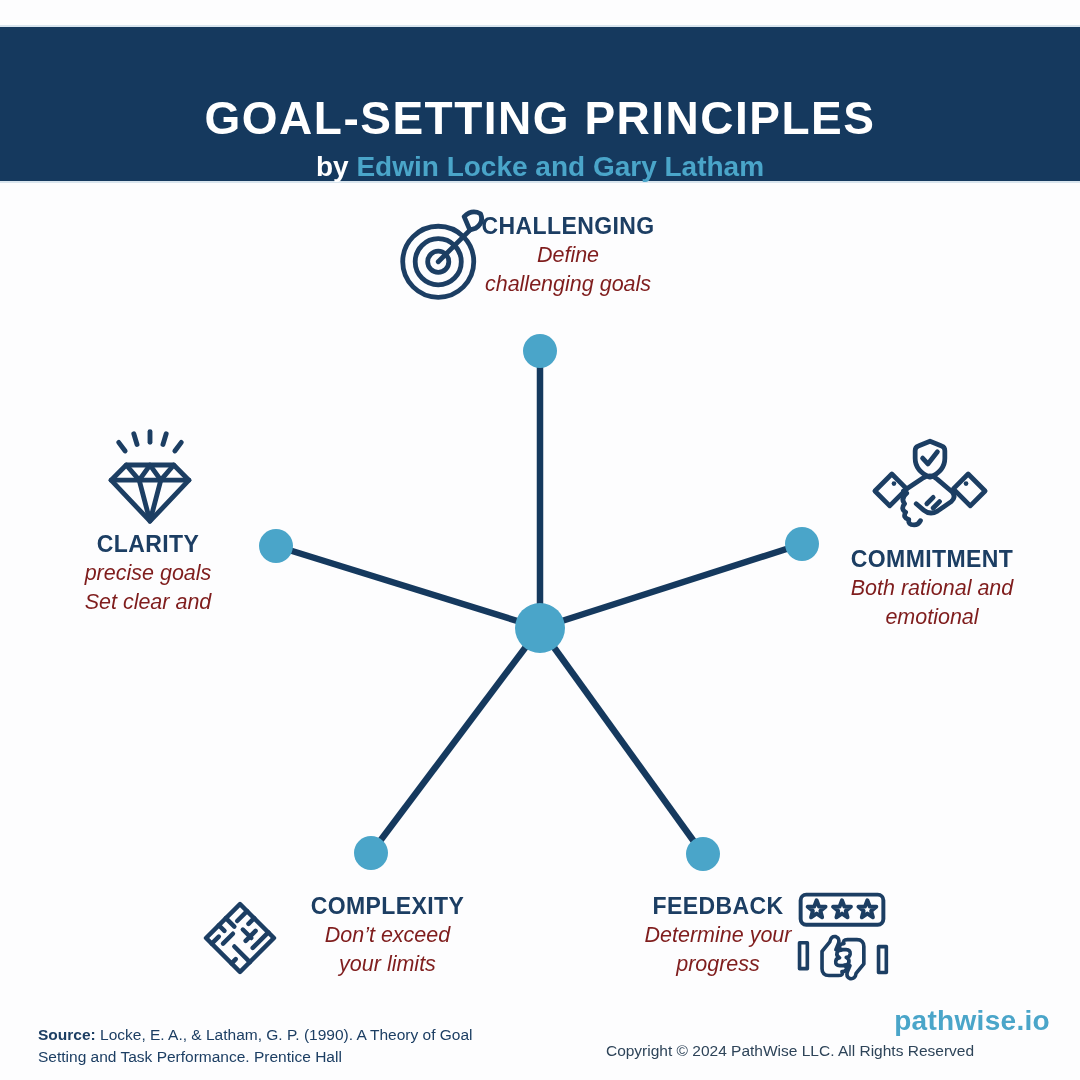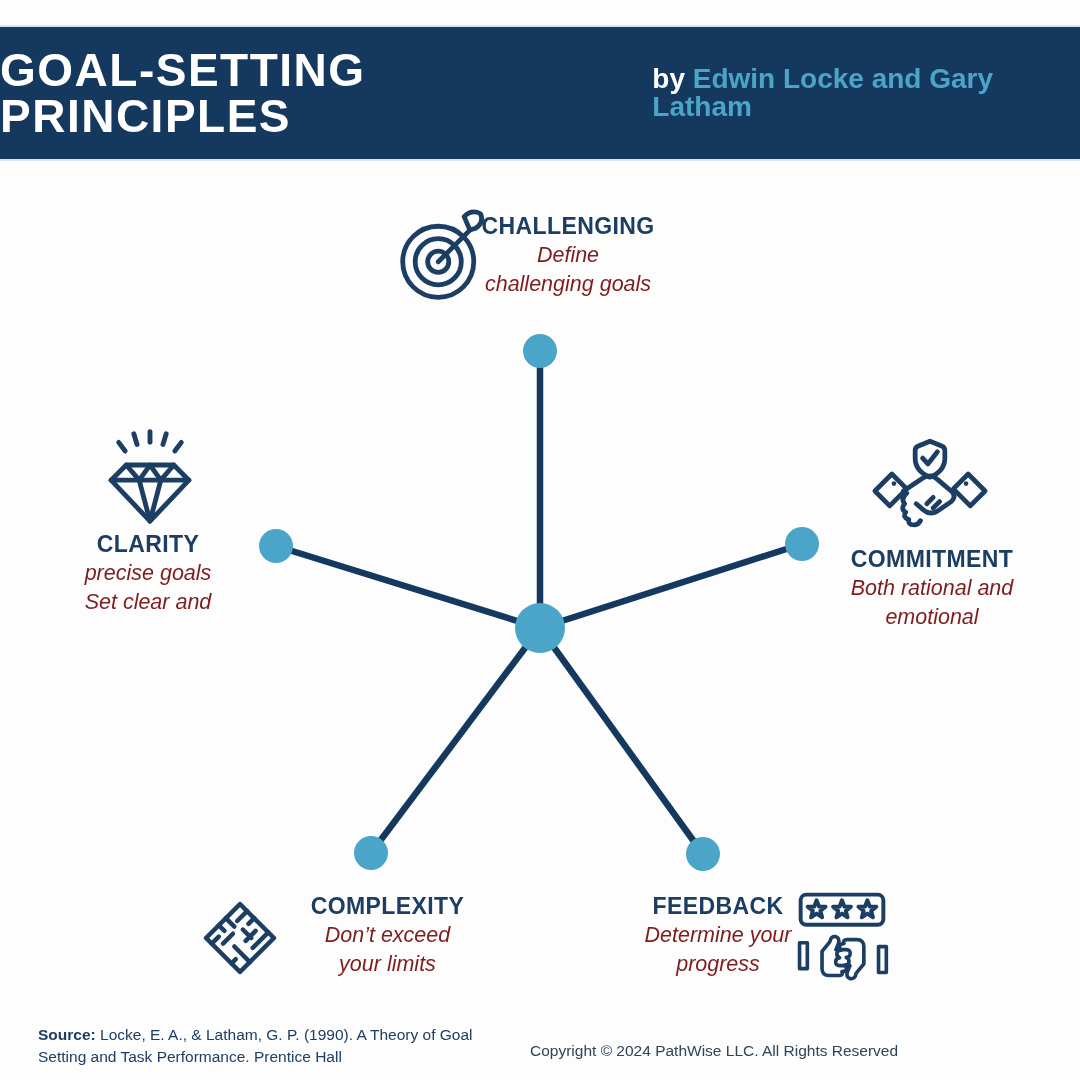--- a/index.html
+++ b/index.html
@@ -2,23 +2,23 @@
 <html><head>
 <meta charset="utf-8">
 <style>
   html,body{margin:0;padding:0;background:#fff;}
   .canvas{
     position:relative;width:1080px;height:1080px;overflow:hidden;
     background:#FDFDFE;font-family:"Liberation Sans",sans-serif;
   }
   
   .header{
-    position:absolute;top:25px;left:0;width:100%;height:136px;
+    position:absolute;top:25px;left:0;width:100%;height:158px;
     background:#15395E;border-top:2px solid #D9E5EE;border-bottom:2px solid #D9E5EE;
-    display:flex;flex-direction:row;align-items:center;justify-content:center;gap:12px;
+    display:flex;flex-direction:column;align-items:center;justify-content:flex-end;gap:12px;
     box-sizing:border-box;
   }
   .title{
     color:#FFFFFF;font-size:46px;font-weight:bold;letter-spacing:1.5px;line-height:1;
   }
   .subtitle{
     font-size:28px;font-weight:bold;color:#FFFFFF;line-height:1;
   }
   .subtitle .authors{color:#4AA5C9;}
   
@@ -40,21 +40,21 @@
   .source{
     position:absolute;left:38px;top:1024px;width:452px;
     font-size:15.5px;color:#1C3E63;line-height:1.42;
   }
   .source b{font-weight:bold;}
   .brand{
     position:absolute;right:30px;top:1005px;width:420px;text-align:right;
     color:#4AA5C9;font-size:28px;font-weight:bold;letter-spacing:0.3px;
   }
   .copyright{
-    position:absolute;right:30px;top:1042px;width:520px;text-align:left;
+    position:absolute;right:30px;top:1042px;width:520px;text-align:center;
     color:#2E4459;font-size:15.5px;
   }
 </style>
 </head>
 <body>
 
 <div class="canvas">
 
   <div class="header">
     <div class="title">GOAL-SETTING PRINCIPLES</div>
@@ -177,15 +177,16 @@
         <path transform="translate(23,22)" d="M0,-10 L2.5,-3.4 L9.5,-3.1 L4,1.3 L5.9,8.1 L0,4.2 L-5.9,8.1 L-4,1.3 L-9.5,-3.1 L-2.5,-3.4 Z"></path>
         <path transform="translate(50,22)" d="M0,-10 L2.5,-3.4 L9.5,-3.1 L4,1.3 L5.9,8.1 L0,4.2 L-5.9,8.1 L-4,1.3 L-9.5,-3.1 L-2.5,-3.4 Z"></path>
         <path transform="translate(77,22)" d="M0,-10 L2.5,-3.4 L9.5,-3.1 L4,1.3 L5.9,8.1 L0,4.2 L-5.9,8.1 L-4,1.3 L-9.5,-3.1 L-2.5,-3.4 Z"></path>
       </g>
       <use href="#thumb" transform="translate(26,70) scale(0.92)"></use>
       <use href="#thumb" transform="translate(76,76) rotate(180) scale(0.92)"></use>
     </svg>
   </div>
 
   <div class="source"><b>Source:</b><span> Locke, E. A., &amp; Latham, G. P. (1990). A Theory of Goal Setting and Task Performance. Prentice Hall</span></div>
+  <div class="brand">pathwise.io</div>
   <div class="copyright">Copyright © 2024 PathWise LLC. All Rights Reserved</div>
 
 </div>
 
 </body></html>

